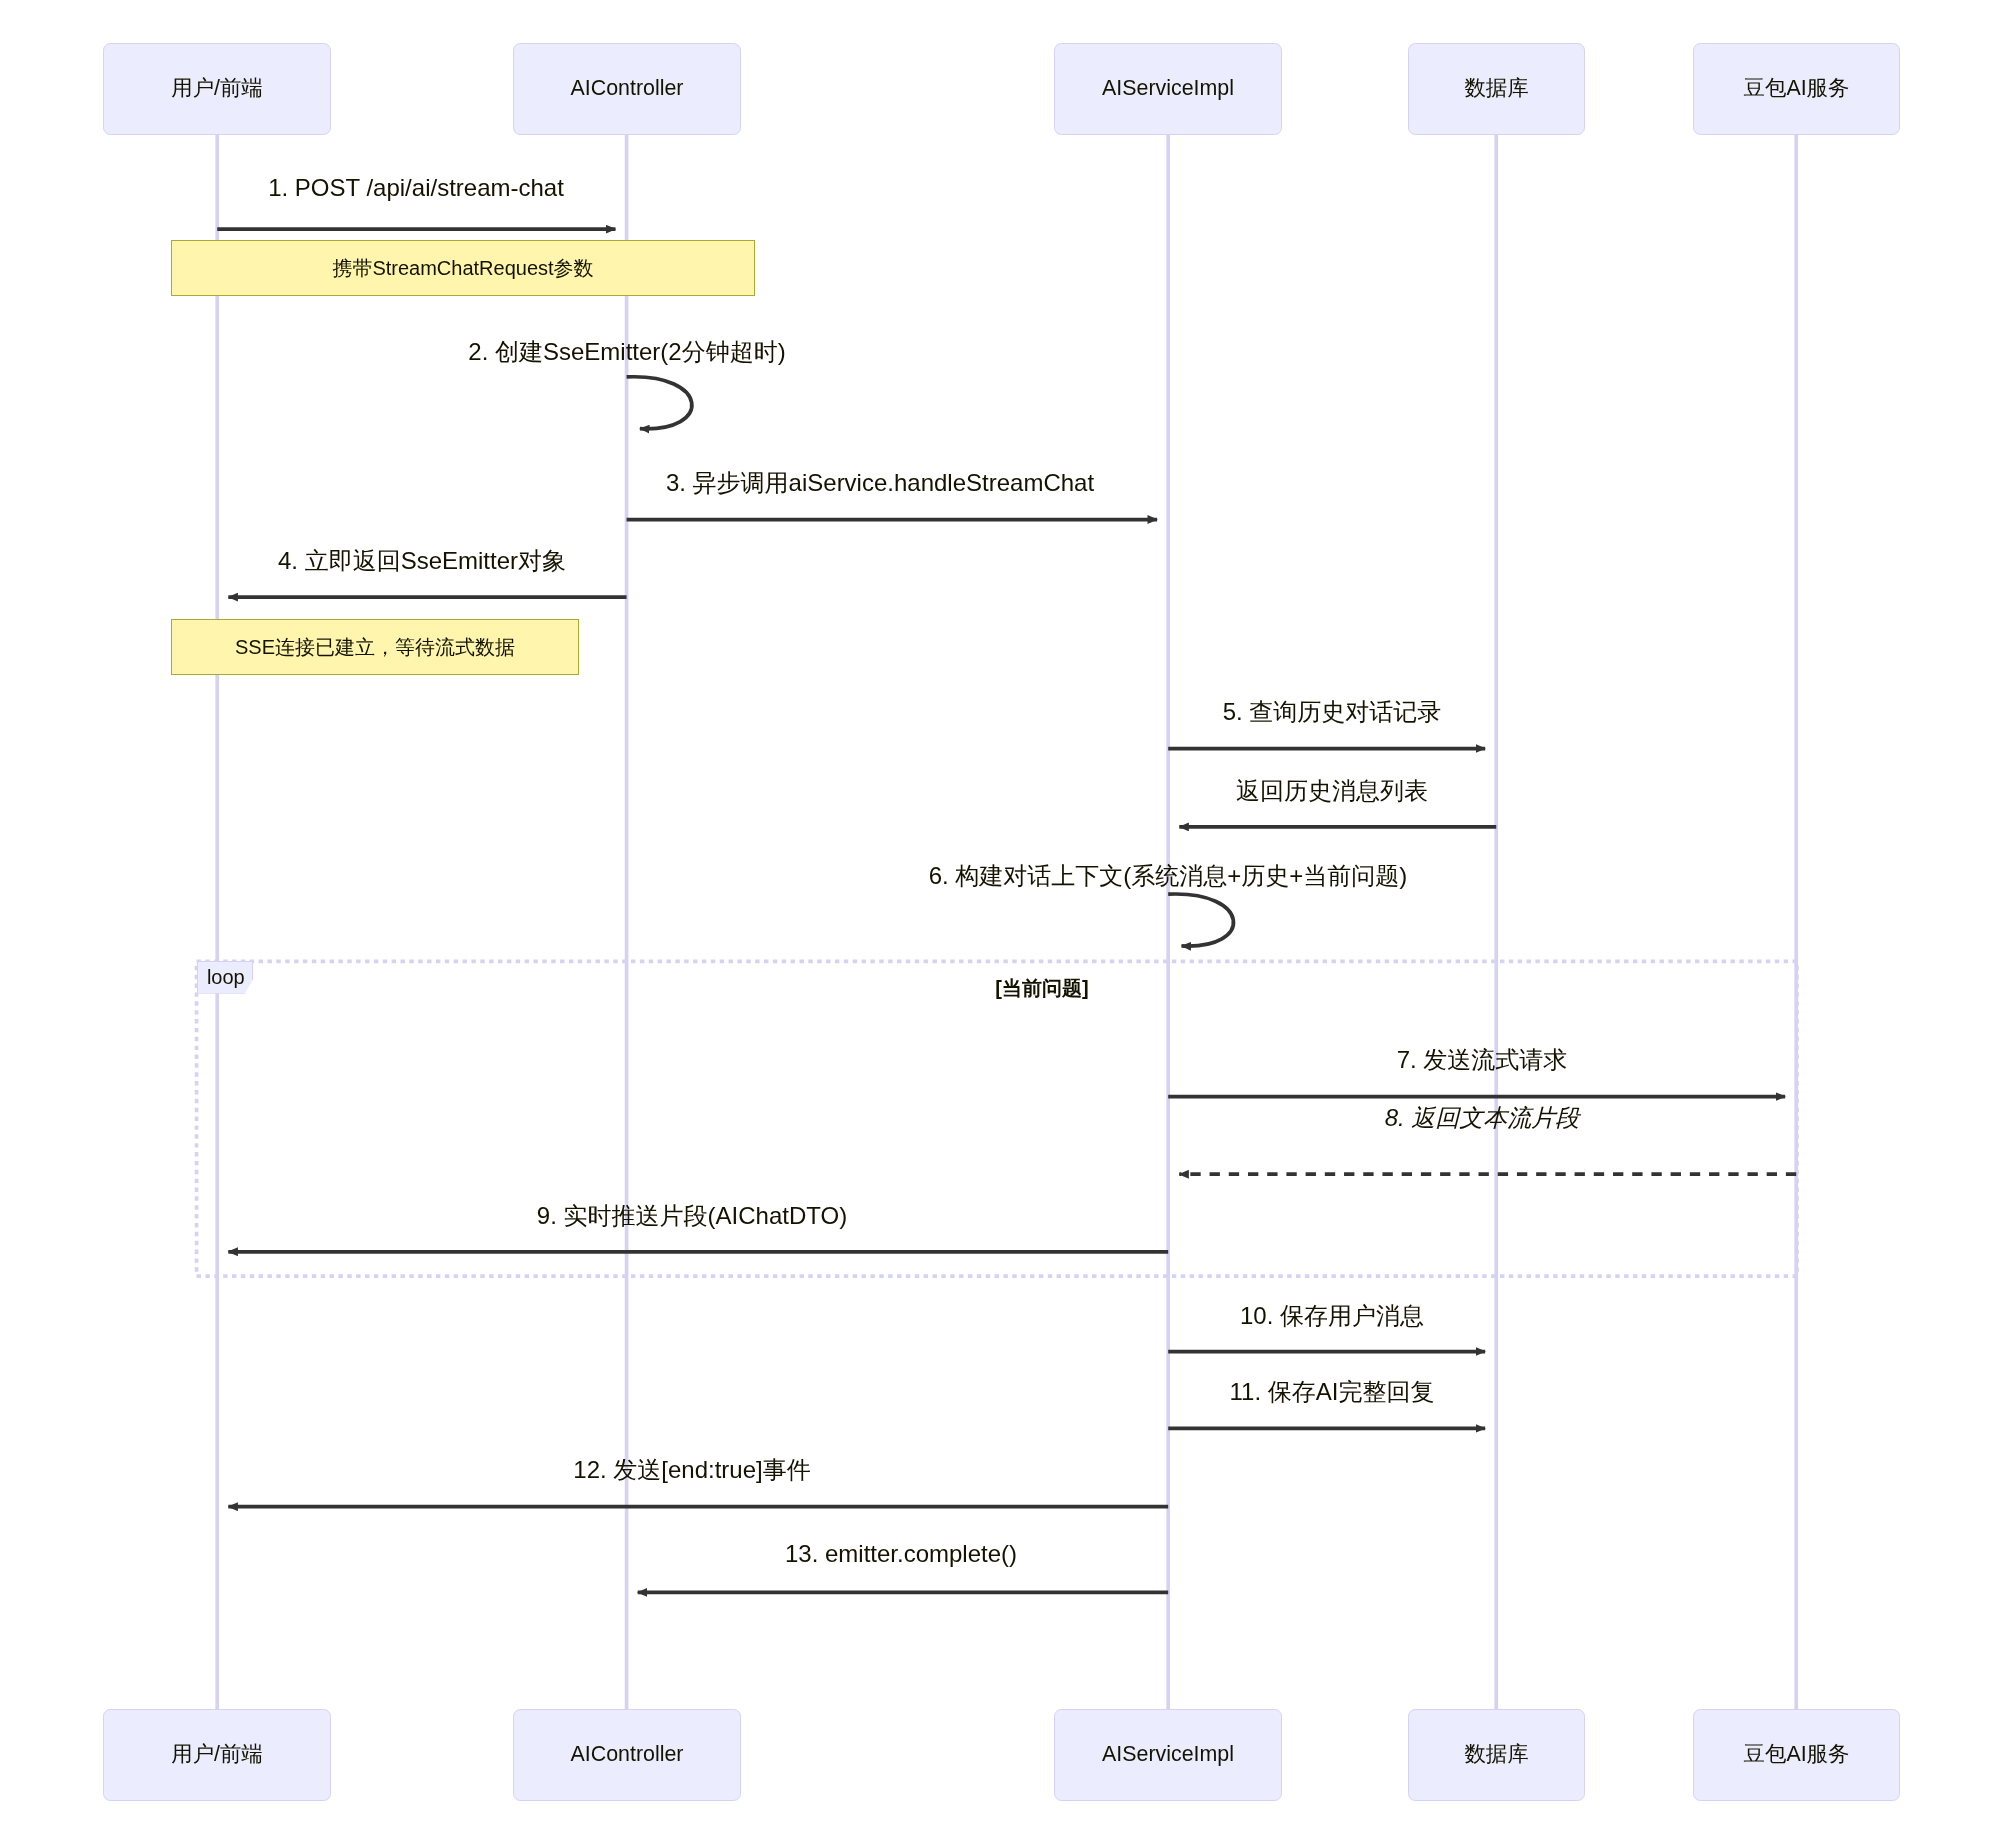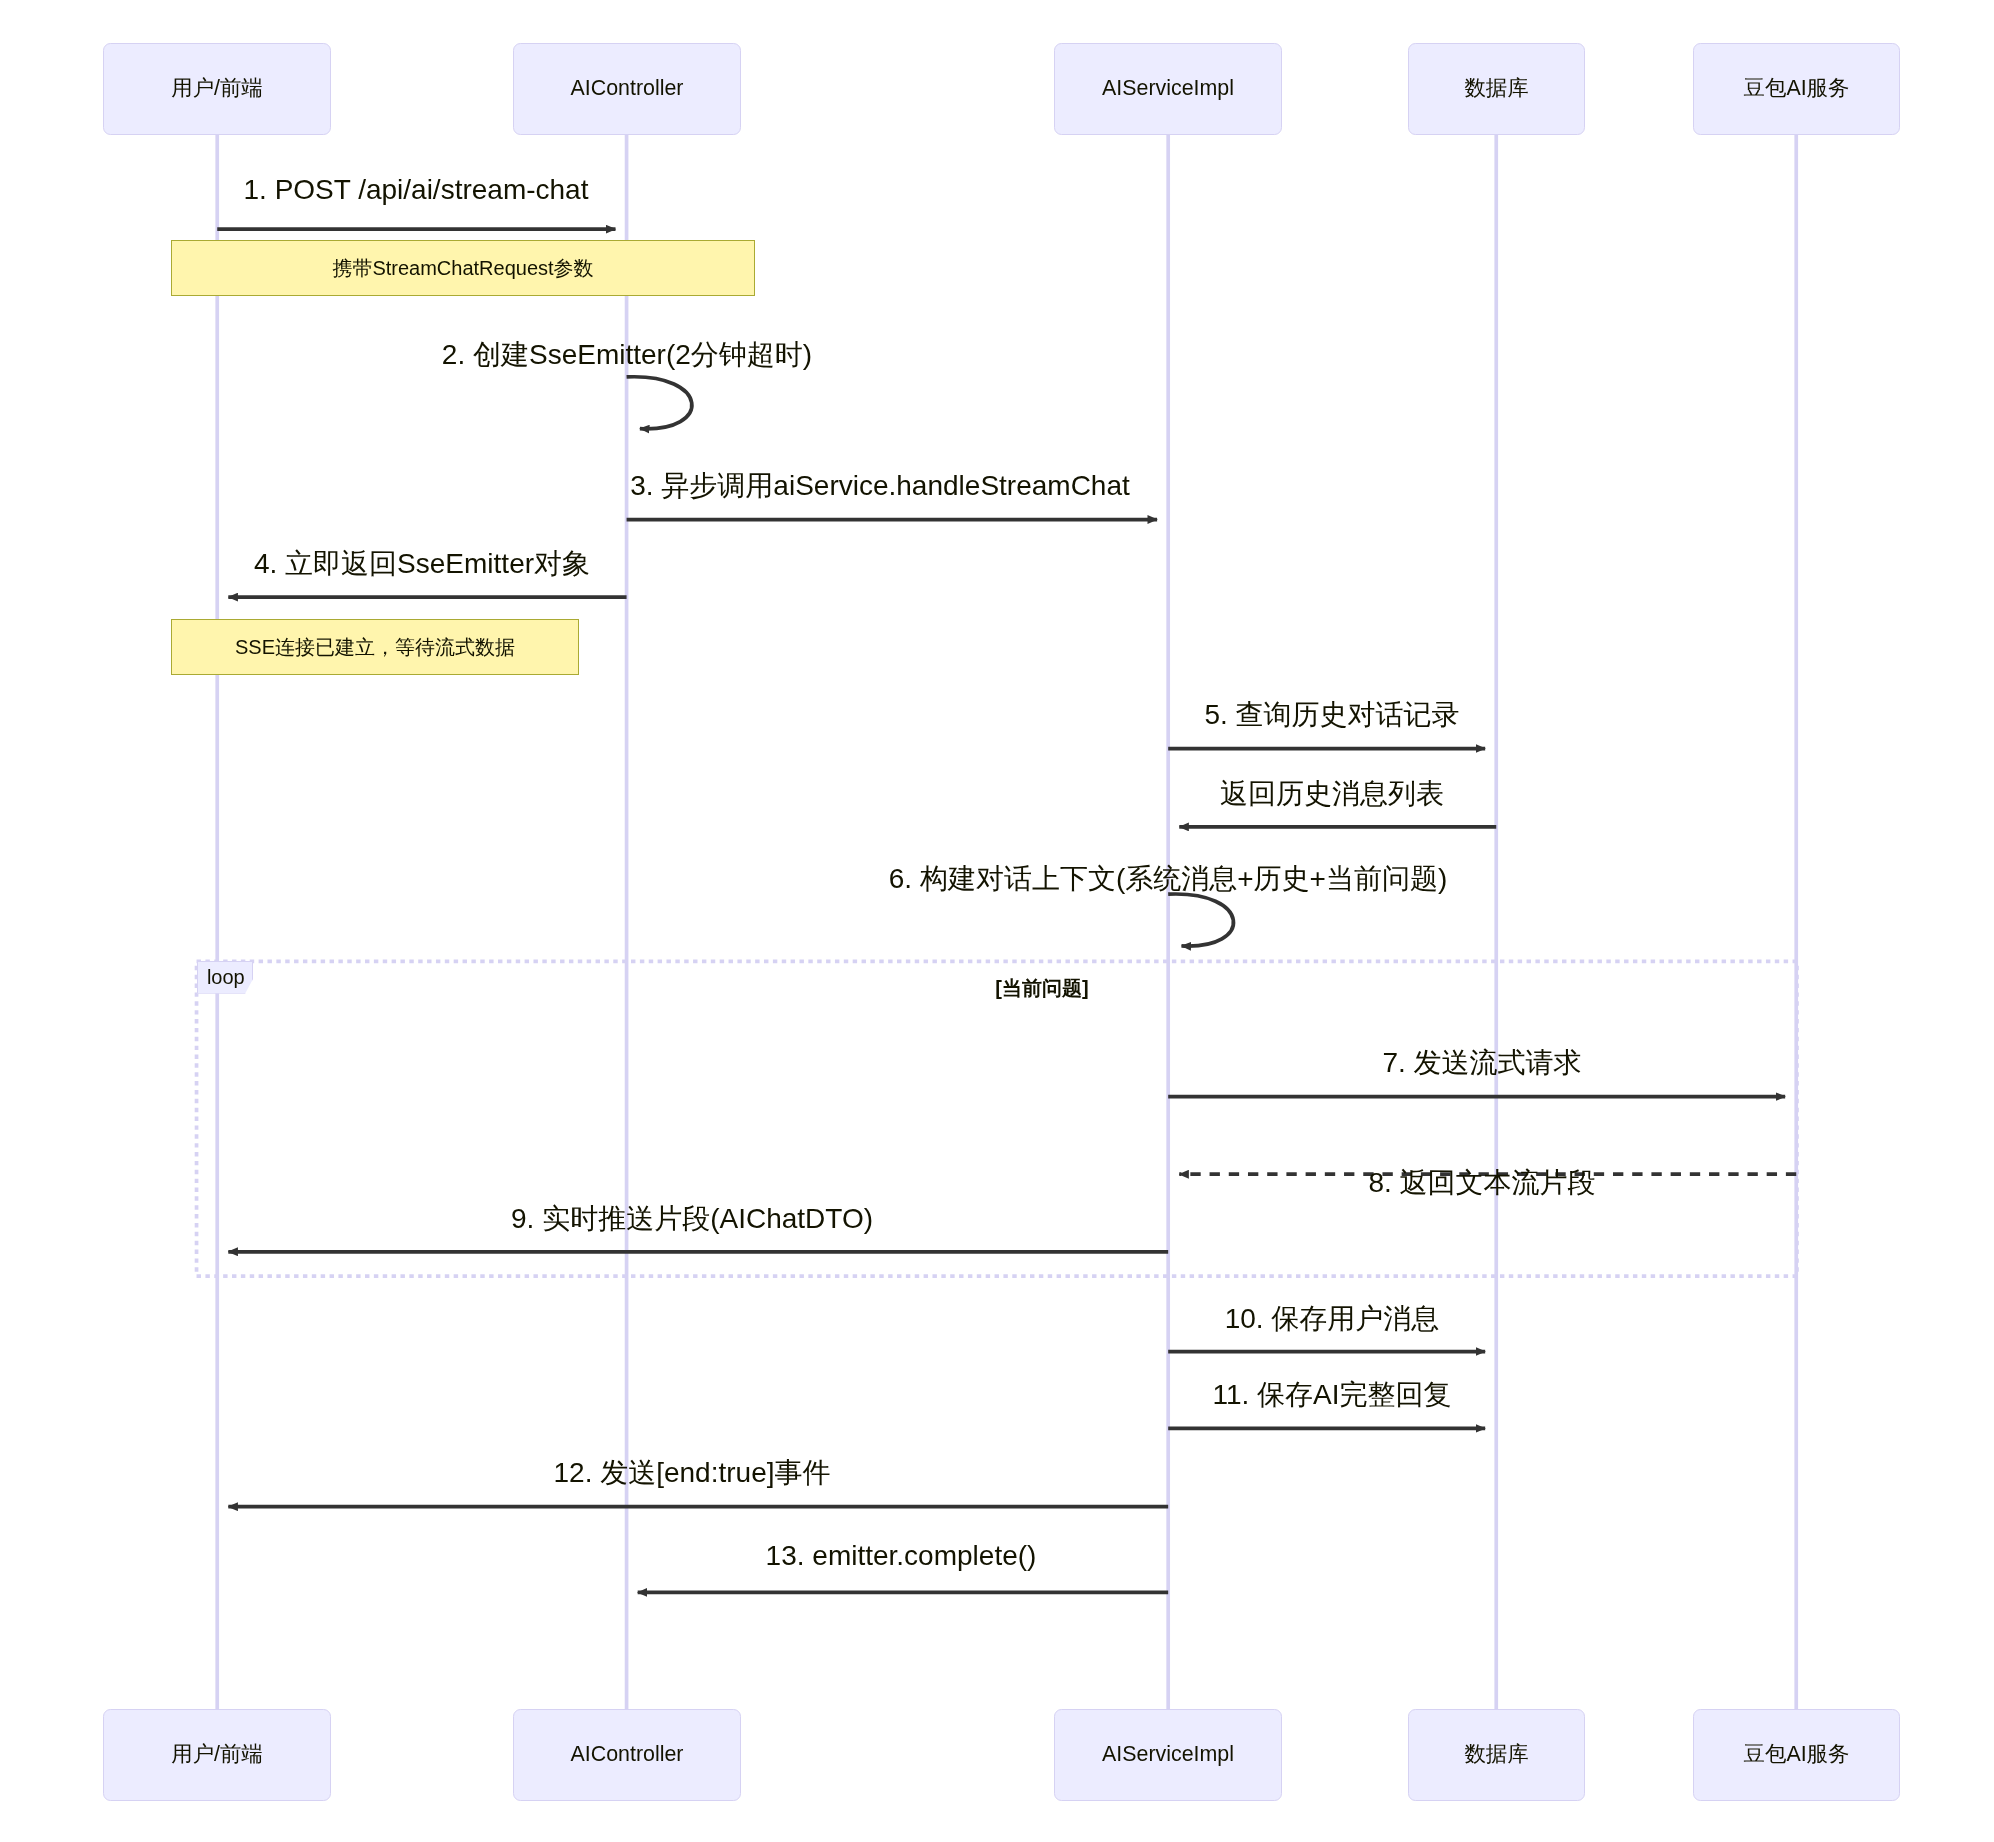--- a/index.html
+++ b/index.html
@@ -53,21 +53,21 @@
     justify-content: center;
   }
   .note-label {
     font-size: 20px;
     color: #131300;
     font-family: "Liberation Sans", "DejaVu Sans", sans-serif;
     white-space: nowrap;
   }
   .msg-label {
     position: absolute;
-    font-size: 28px;
+    font-size: 24px;
     color: #131300;
     font-family: "Liberation Sans", "DejaVu Sans", sans-serif;
     white-space: nowrap;
     transform: translateX(-50%);
     text-align: center;
   }
   .loop-tag {
     position: absolute;
     box-sizing: border-box;
     background: #ECECFF;
@@ -189,21 +189,21 @@
   </div>
 
   <div class="msg-label" style="left:416px;  top:174px;"><span>1. POST /api/ai/stream-chat</span></div>
   <div class="msg-label" style="left:627px;  top:336px;"><span>2. 创建SseEmitter(2分钟超时)</span></div>
   <div class="msg-label" style="left:880px; top:467px;"><span>3. 异步调用aiService.handleStreamChat</span></div>
   <div class="msg-label" style="left:422px;  top:545px;"><span>4. 立即返回SseEmitter对象</span></div>
   <div class="msg-label" style="left:1332px; top:696px;"><span>5. 查询历史对话记录</span></div>
   <div class="msg-label" style="left:1332px; top:775px;"><span>返回历史消息列表</span></div>
   <div class="msg-label" style="left:1168px; top:860px;"><span>6. 构建对话上下文(系统消息+历史+当前问题)</span></div>
   <div class="msg-label" style="left:1482px; top:1044px;"><span>7. 发送流式请求</span></div>
-  <div class="msg-label" style="left:1482px; top:1164px;"><span>8. 返回文本流片段</span></div>
+  <div class="msg-label" style="left:1482px; top:1102px;font-style:italic;"><span>8. 返回文本流片段</span></div>
   <div class="msg-label" style="left:692px;  top:1200px;"><span>9. 实时推送片段(AIChatDTO)</span></div>
   <div class="msg-label" style="left:1332px; top:1300px;"><span>10. 保存用户消息</span></div>
   <div class="msg-label" style="left:1332px; top:1376px;"><span>11. 保存AI完整回复</span></div>
   <div class="msg-label" style="left:692px;  top:1454px;"><span>12. 发送[end:true]事件</span></div>
   <div class="msg-label" style="left:901px; top:1540px;"><span>13. emitter.complete()</span></div>
 
   <div class="note-box" style="left:171px; top:240px; width:584px; height:56px;">
     <span class="note-label">携带StreamChatRequest参数</span>
   </div>
   <div class="note-box" style="left:171px; top:619px; width:408px; height:56px;">

